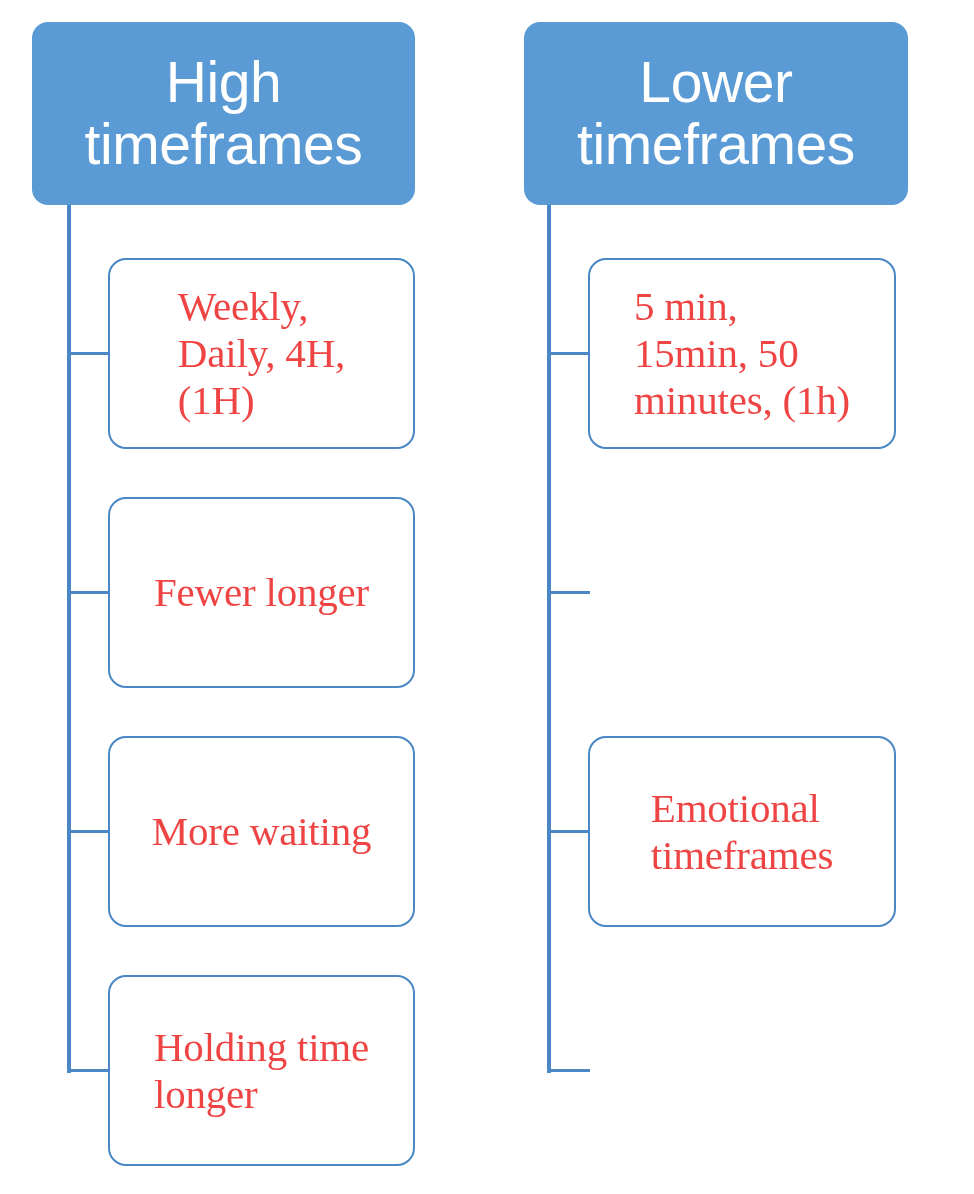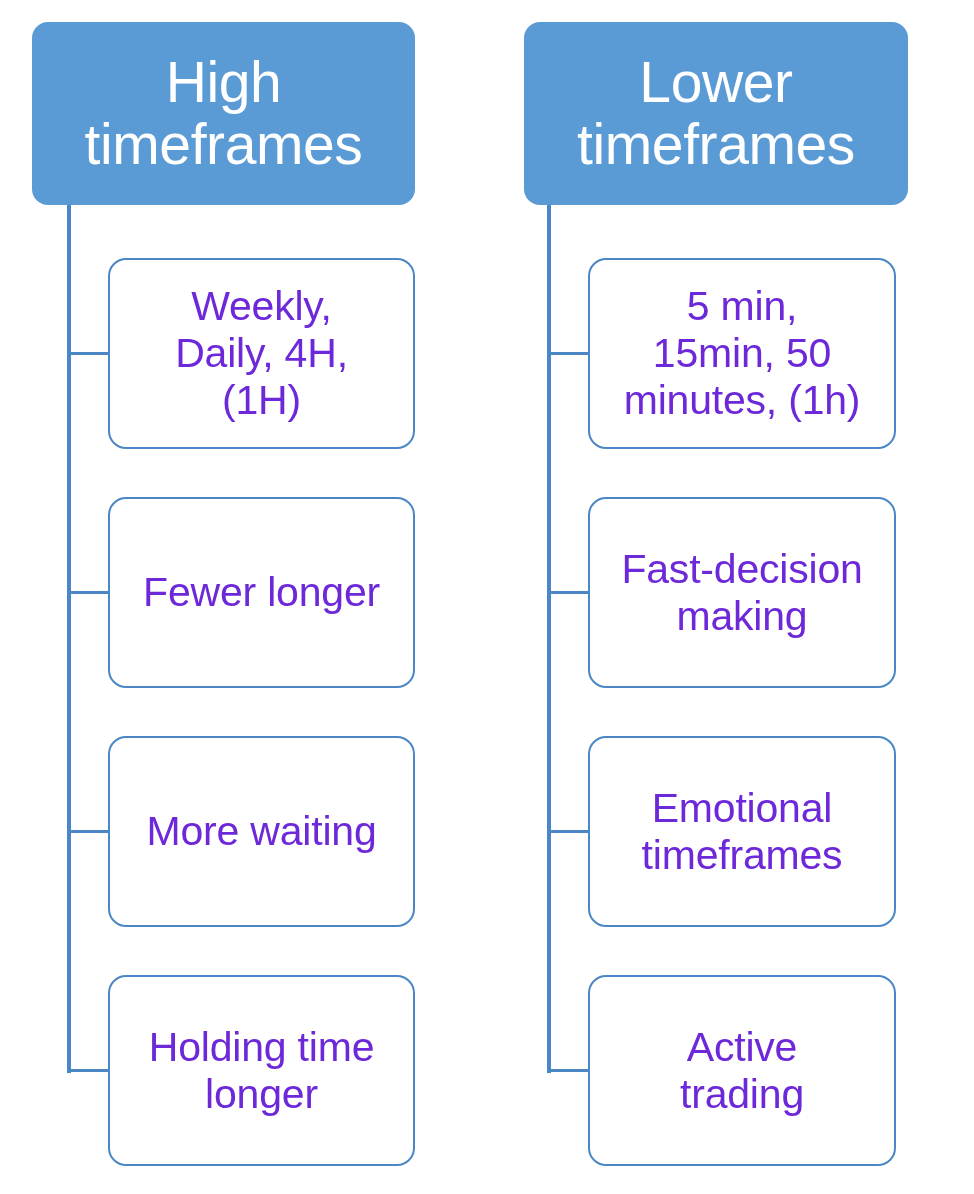--- a/index.html
+++ b/index.html
@@ -87,26 +87,26 @@
     justify-content: center;
     padding: 0 10px;
   }
   .column.left  .node-box { left: 108px; }
   .column.right .node-box { left: 107px; width: 308px; }
   .node-box.n0 { top: 258px; }
   .node-box.n1 { top: 497px; }
   .node-box.n2 { top: 736px; }
   .node-box.n3 { top: 975px; }
   .node-label {
-    color: #6d28d9;
+    color: #ef4444;
     font-size: 41px;
     line-height: 1.14;
-    text-align: center;
     letter-spacing: -0.2px;
     white-space: pre-line;
+    font-family: Liberation Serif, serif;
   }
 </style>
 </head>
 <body>
 
 <div id="diagram">
 
   <div class="column left">
 
     <div class="header-box">
@@ -150,27 +150,19 @@
     <div class="stub s0"></div>
     <div class="stub s1"></div>
     <div class="stub s2"></div>
     <div class="stub s3"></div>
 
     <div class="node-box n0">
       <span class="node-label">5 min,
 15min, 50
 minutes, (1h)</span>
     </div>
-    <div class="node-box n1">
-      <span class="node-label">Fast-decision
-making</span>
-    </div>
     <div class="node-box n2">
       <span class="node-label">Emotional
 timeframes</span>
-    </div>
-    <div class="node-box n3">
-      <span class="node-label">Active
-trading</span>
     </div>
   </div>
 
 </div>
 
 </body></html>

